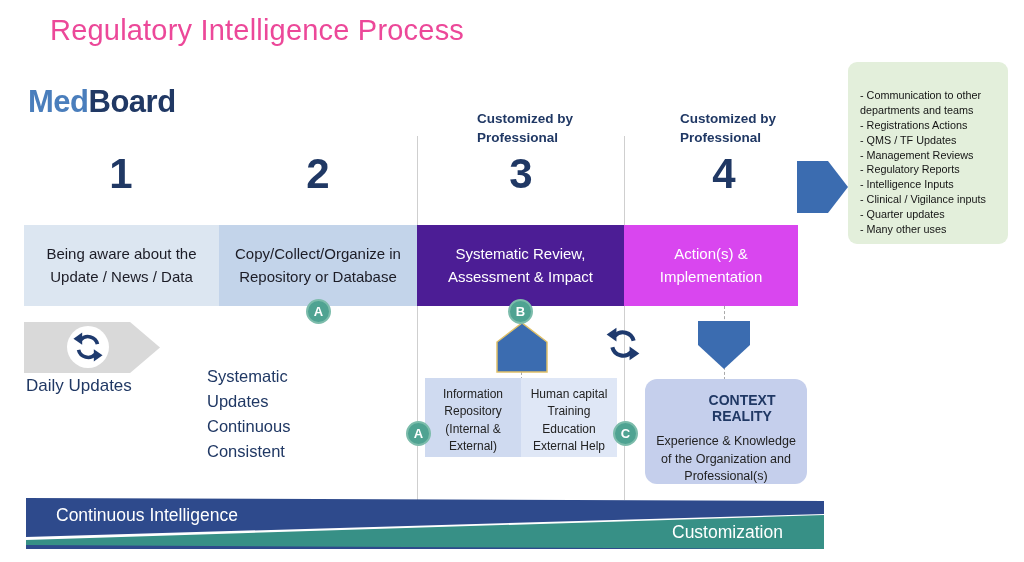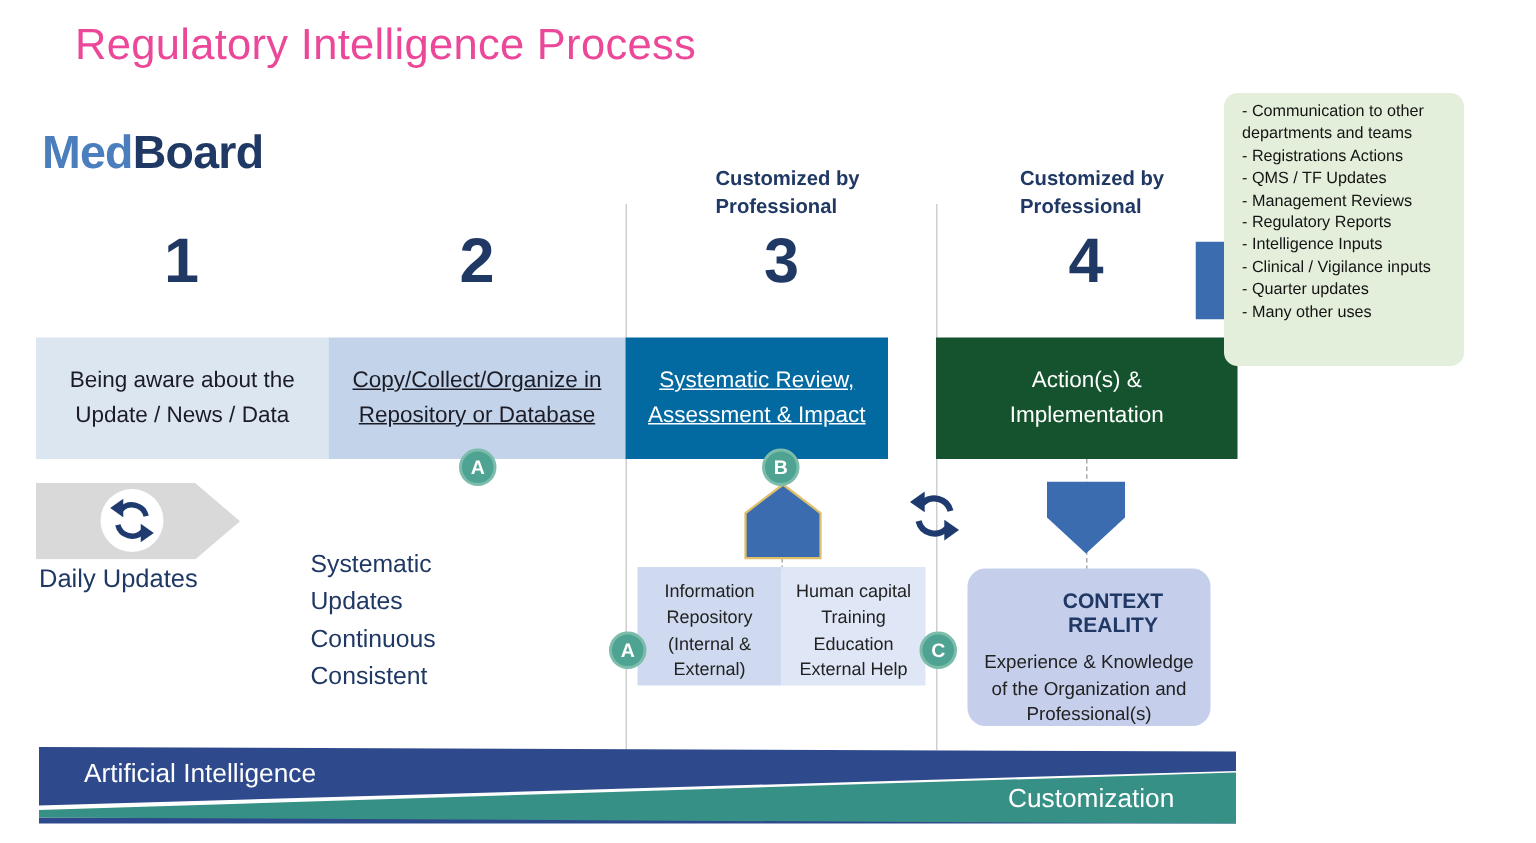--- a/index.html
+++ b/index.html
@@ -18,23 +18,23 @@
   .col-header { top:110px; width:160px; font-size:13.5px; font-weight:bold;
                 color:#203864; line-height:1.4; }
   .divider { top:136px; width:1px; height:364px; background:#cfcfcf; }
 
   .col-number { top:150px; width:90px; text-align:center; font-size:42px;
                 font-weight:600; color:#203864; }
 
   .bar { top:225px; height:81px; display:flex; align-items:center; justify-content:center;
          text-align:center; font-size:15px; line-height:1.5; }
   .bar1 { left:24px;  width:195px; background:#dce6f1; color:#1c1c26; }
-  .bar2 { left:219px; width:198px; background:#c3d4ea; color:#1c1c26;text-decoration:underline; }
-  .bar3 { left:417px; width:175px; background:#0369a1; color:#ffffff;text-decoration:underline; }
-  .bar4 { left:624px; width:201px; background:#14532d; color:#ffffff; }
+  .bar2 { left:219px; width:198px; background:#c3d4ea; color:#1c1c26; }
+  .bar3 { left:417px; width:207px; background:#4c1d95; color:#ffffff; }
+  .bar4 { left:624px; width:174px; background:#d946ef; color:#ffffff; }
 
   .badge { width:25px; height:25px; border-radius:50%; background:#4fa392;
            border:2px solid #7cbcab; box-sizing:border-box; color:#ffffff;
            font-size:13px; font-weight:bold; display:flex; align-items:center;
            justify-content:center; z-index:5; }
 
   .connector { width:0; border-left:1px dashed #a9a9a9; }
 
   .gray-arrow { left:24px; top:322px; width:136px; height:51px; background:#d9d9d9;
                 clip-path:polygon(0 0, 78% 0, 100% 50%, 78% 100%, 0 100%); }
@@ -53,22 +53,22 @@
              text-align:center; font-size:12px; line-height:1.45; color:#222222; }
   .kb-cell.left  { background:#cfdaf0; }
   .kb-cell.right { background:#dfe7f6; }
 
   .context-box { left:645px; top:379px; width:162px; height:105px; background:#c5cfec;
                  border-radius:12px; box-sizing:border-box; padding-top:13px;
                  text-align:center; }
   .context-title { color:#203864; font-weight:bold; font-size:14px;padding-left:32px; }
   .context-body  { margin-top:9px; font-size:12.5px; color:#222222; line-height:1.4; }
 
-  .green-box { left:816px; top:62px; width:160px; height:182px; background:#e3efdb;
-               border-radius:9px; box-sizing:border-box; padding:5px 6px 10px 12px;
+  .green-box { left:848px; top:62px; width:160px; height:182px; background:#e3efdb;
+               border-radius:9px; box-sizing:border-box; padding:26px 6px 10px 12px;
                font-size:10.8px; line-height:1.38; color:#141414; }
 
   .footer-svg { left:26px; top:497px; }
   .footer-label { color:#ffffff; font-size:17.5px; }
   .ai-label  { left:56px;  top:505px; }
   .cz-label  { left:672px; top:522px;text-align:right; }
 </style>
 </head>
 <body>
 
@@ -191,16 +191,16 @@
     <div>- Clinical / Vigilance inputs</div>
     <div>- Quarter updates</div>
     <div>- Many other uses</div>
   </div>
 
   <svg class="abs footer-svg" width="798" height="55" viewBox="0 0 798 55">
     <polygon points="0,1 798,4 798,17 0,40" fill="#2e4a8c"></polygon>
     <rect x="0" y="48" width="798" height="4" fill="#2e4a8c"></rect>
     <polygon points="0,43 798,18 798,52 0,48" fill="#379086"></polygon>
   </svg>
-  <div class="abs footer-label ai-label">Artificial Intelligence</div>
+  <div class="abs footer-label ai-label">Continuous Intelligence</div>
   <div class="abs footer-label cz-label">Customization</div>
 
 </div>
 
 </body></html>

